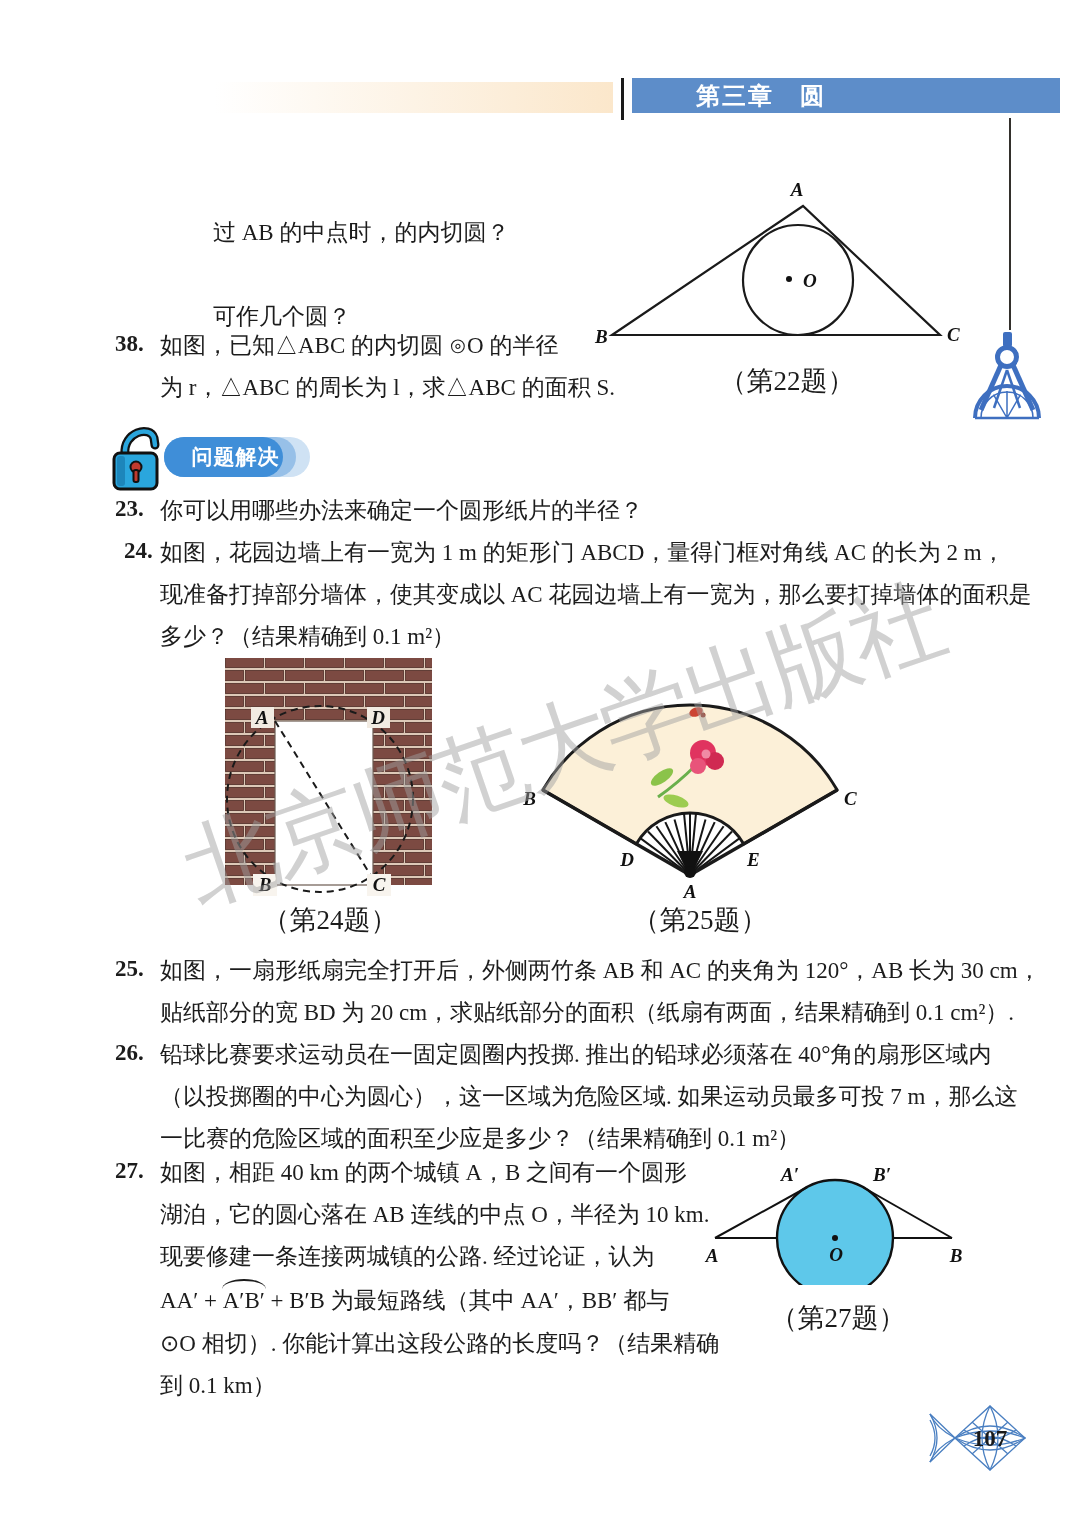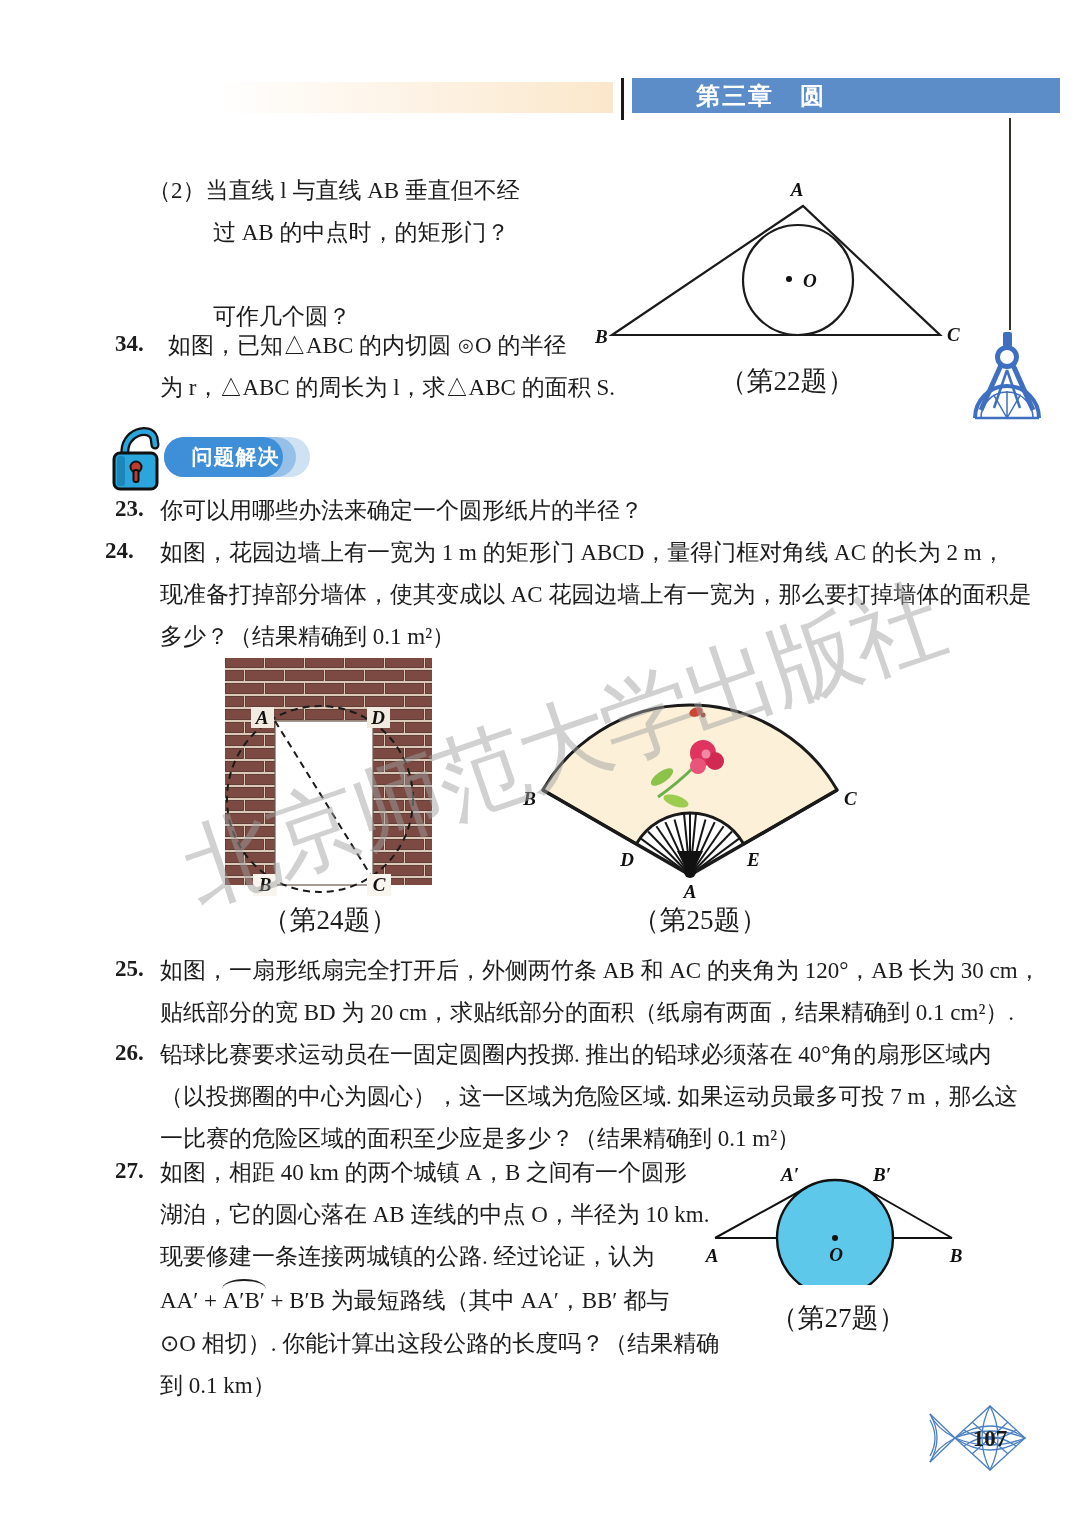--- a/index.html
+++ b/index.html
@@ -56,32 +56,31 @@
       <path d="M47,35 L67,80" stroke-width="5"></path>
       <path d="M41,40 L28,78" stroke-width="2.5"></path>
       <path d="M41,40 L54,78" stroke-width="2.5"></path>
       <path d="M9,88 A32,32 0 0 1 73,88" stroke-width="4"></path>
       <path d="M15,88 A26,26 0 0 1 67,88" stroke-width="1.5"></path>
       <line x1="9" y1="88" x2="73" y2="88" stroke-width="2.5"></line>
       <path d="M41,88 L27.5,64.6 M41,88 L54.5,64.6 M41,88 L41,61" stroke-width="1.5"></path>
     </g>
   </svg>
 
-  <div class="line" style="left:148px;top:176px">（2）当直线 l 与直线 AB 垂直但不经</div>
-  <div class="line" style="left:213px;top:218px">过 AB 的中点时，的矩形门？</div>
+  <div class="line" style="left:213px;top:218px">过 AB 的中点时，的内切圆？</div>
   <div class="line" style="left:213px;top:302px">可作几个圆？</div>
 
-  <div class="pnum" style="left:115px;top:331px">34.</div>
-  <div class="line" style="left:168px;top:331px">如图，已知△ABC 的内切圆 ⊙O 的半径</div>
+  <div class="pnum" style="left:115px;top:331px">38.</div>
+  <div class="line" style="left:160px;top:331px">如图，已知△ABC 的内切圆 ⊙O 的半径</div>
   <div class="line" style="left:160px;top:373px">为 r，△ABC 的周长为 l，求△ABC 的面积 S.</div>
 
   <div class="pnum" style="left:115px;top:496px">23.</div>
   <div class="line" style="left:160px;top:496px">你可以用哪些办法来确定一个圆形纸片的半径？</div>
 
-  <div class="pnum" style="left:105px;top:538px">24.</div>
+  <div class="pnum" style="left:124px;top:538px">24.</div>
   <div class="line" style="left:160px;top:538px">如图，花园边墙上有一宽为 1 m 的矩形门 ABCD，量得门框对角线 AC 的长为 2 m，</div>
   <div class="line" style="left:160px;top:580px">现准备打掉部分墙体，使其变成以 AC 花园边墙上有一宽为，那么要打掉墙体的面积是</div>
   <div class="line" style="left:160px;top:622px">多少？（结果精确到 0.1 m²）</div>
 
   <div class="pnum" style="left:115px;top:956px">25.</div>
   <div class="line" style="left:160px;top:956px">如图，一扇形纸扇完全打开后，外侧两竹条 AB 和 AC 的夹角为 120°，AB 长为 30 cm，</div>
   <div class="line" style="left:160px;top:998px">贴纸部分的宽 BD 为 20 cm，求贴纸部分的面积（纸扇有两面，结果精确到 0.1 cm²）.</div>
 
   <div class="pnum" style="left:115px;top:1040px">26.</div>
   <div class="line" style="left:160px;top:1040px">铅球比赛要求运动员在一固定圆圈内投掷. 推出的铅球必须落在 40°角的扇形区域内</div>

